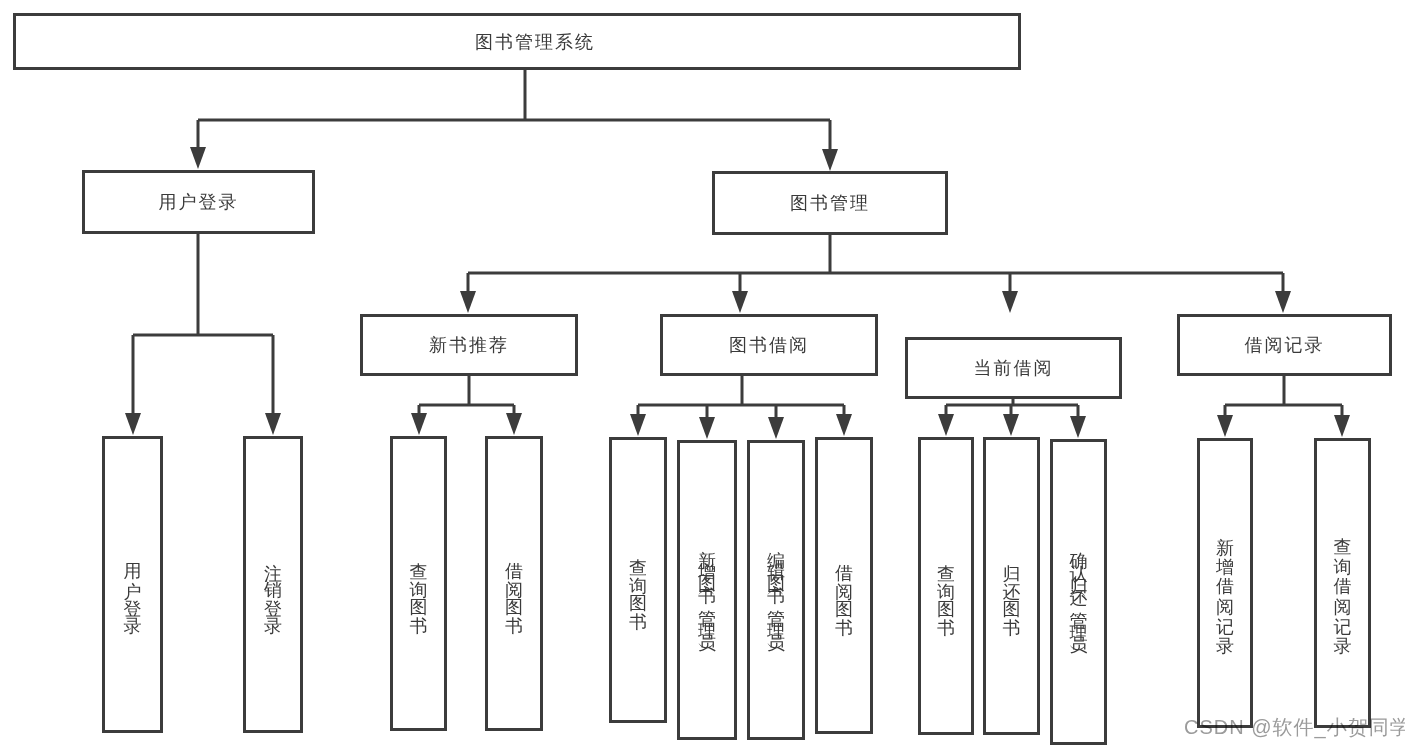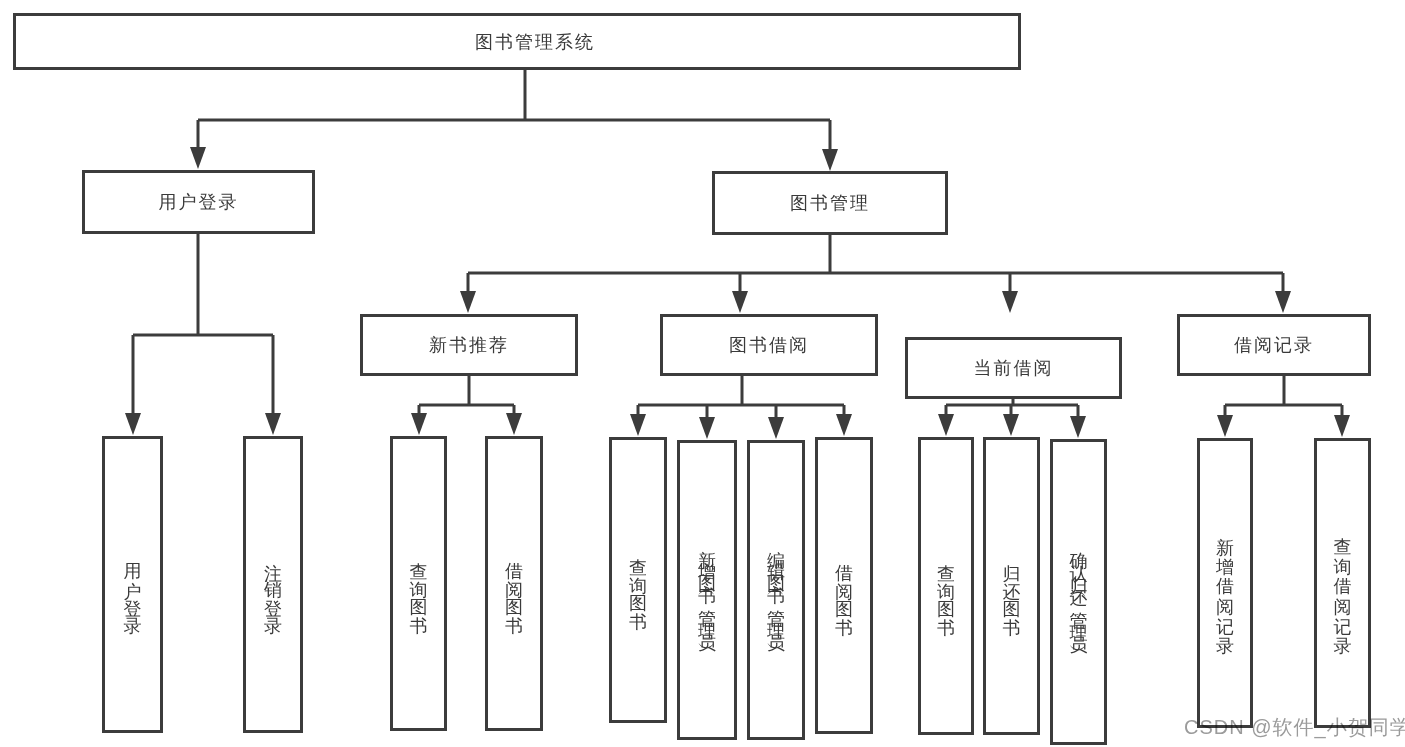--- a/index.html
+++ b/index.html
@@ -92,21 +92,21 @@
 
   <div class="hbox" style="left:360px; top:314px; width:218px; height:62px;">
     <span>新书推荐</span>
   </div>
   <div class="hbox" style="left:660px; top:314px; width:218px; height:62px;">
     <span>图书借阅</span>
   </div>
   <div class="hbox" style="left:905px; top:314px; width:217px; height:62px;margin-top:23px;">
     <span>当前借阅</span>
   </div>
-  <div class="hbox" style="left:1177px; top:314px; width:194px; height:62px;">
+  <div class="hbox" style="left:1177px; top:314px; width:215px; height:62px;">
     <span>借阅记录</span>
   </div>
 
   <div class="vbox" style="left:102px; top:436px; width:61px; height:297px;">
     <span class="vtext">用户登录</span>
   </div>
   <div class="vbox" style="left:243px; top:436px; width:60px; height:297px;">
     <span class="vtext">注销登录</span>
   </div>
 

